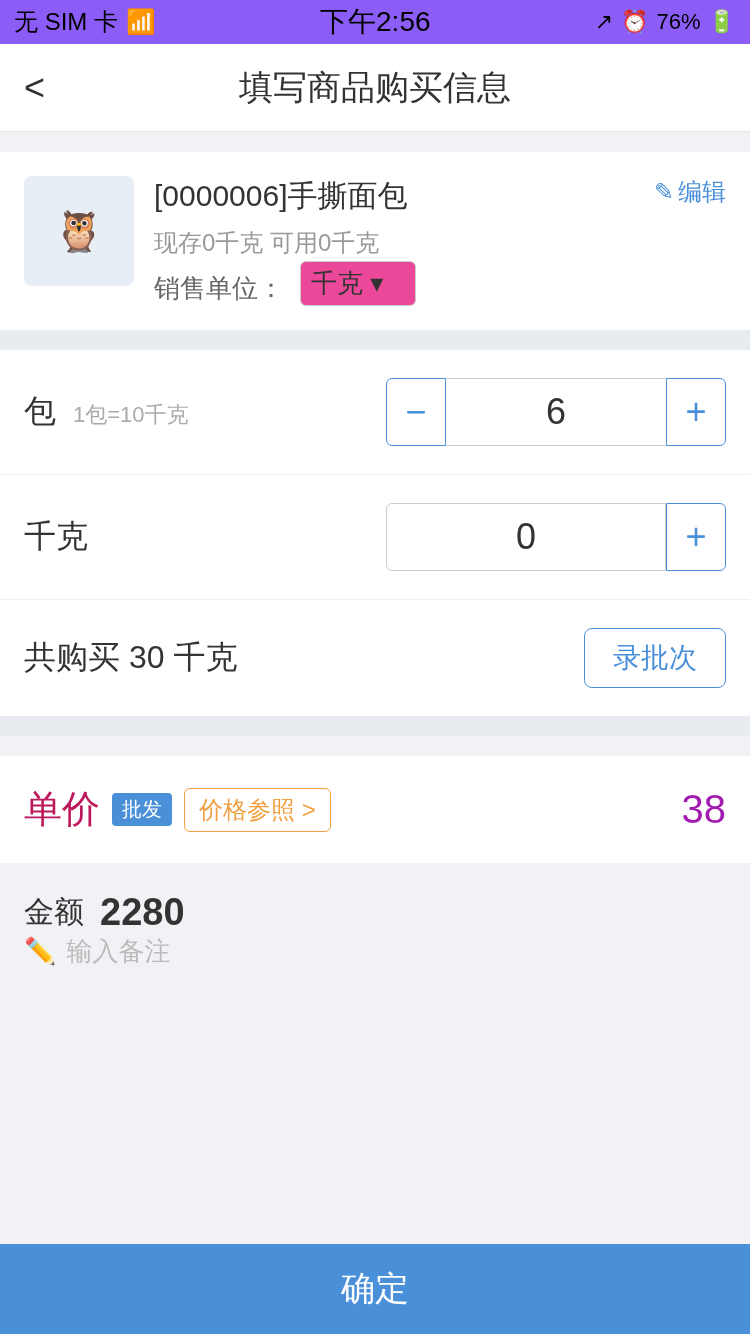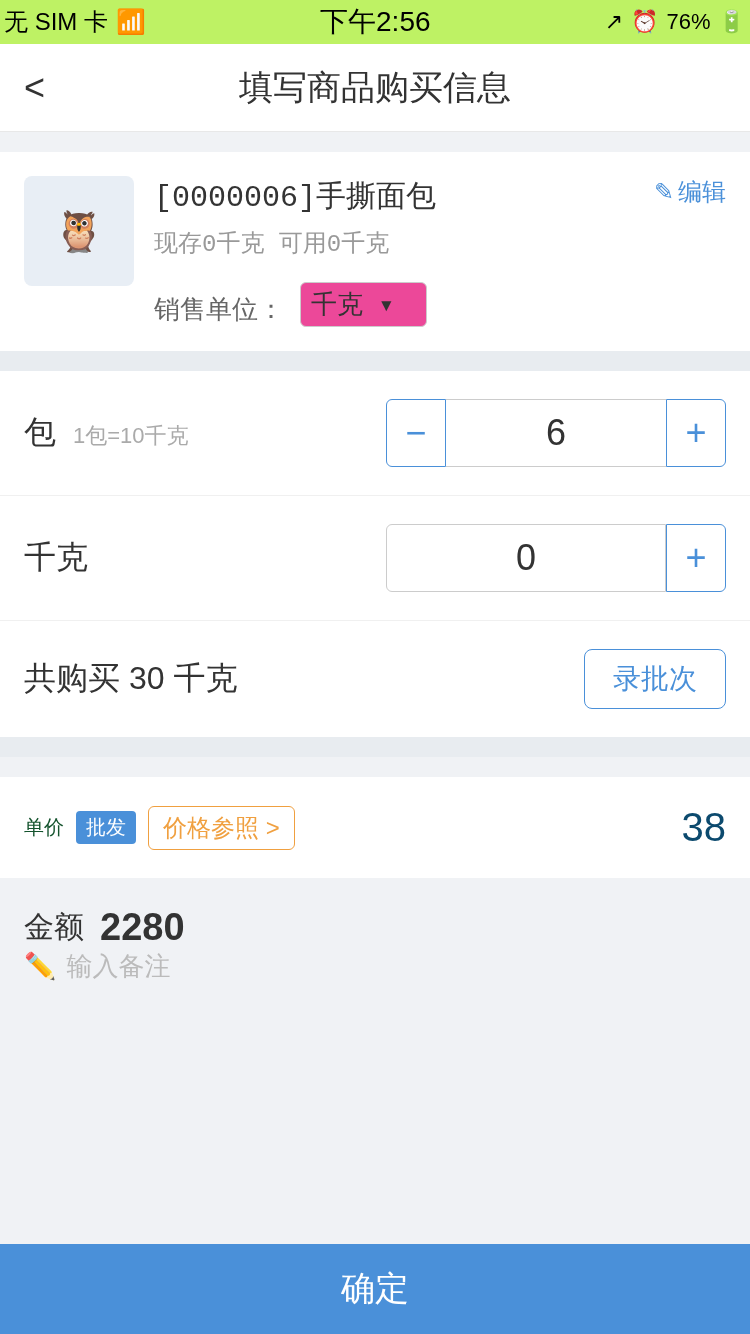--- a/index.html
+++ b/index.html
@@ -9,25 +9,25 @@
       min-height: 1334px;
       font-family: -apple-system, "PingFang SC", "Helvetica Neue", sans-serif;
       background: #f0f2f5;
       position: relative;
     }
 
     
     .status-bar {
       width: 750px;
       height: 44px;
-      background: #bef264;
+      background: #8b5cf6;
       display: flex;
       align-items: center;
       justify-content: space-between;
-      padding: 0 4px;
+      padding: 0 14px;
       font-size: 24px;
       color: #000;
     }
     .status-left { display: flex; align-items: center; gap: 8px; font-size: 24px; }
     .status-center { font-size: 28px; font-weight: 500; }
     .status-right { display: flex; align-items: center; gap: 8px; font-size: 22px; }
 
     
     .nav-bar {
       width: 750px;
@@ -69,31 +69,31 @@
       border-radius: 8px;
       display: flex;
       align-items: center;
       justify-content: center;
       flex-shrink: 0;
     }
     .owl-icon {
       font-size: 40px;
       color: #7a9cc0;
     }
-    .product-info { flex: 1; font-family: Liberation Mono, monospace; }
+    .product-info { flex: 1; }
     .product-code-name {
       font-size: 30px;
       color: #333;
       font-weight: 500;
       margin-bottom: 10px;
     }
     .product-stock {
       font-size: 24px;
       color: #999;
-      margin-bottom: 23px;
+      margin-bottom: 2px;
     }
     .product-unit-row {
       display: flex;
       align-items: flex-end;
       gap: 16px;
       font-size: 26px;
       color: #666;
     }
     .unit-dropdown {
       border: 1px solid #ccc;
@@ -226,22 +226,22 @@
       display: flex;
       align-items: center;
       justify-content: space-between;
     }
     .price-label-row {
       display: flex;
       align-items: center;
       gap: 12px;
     }
     .price-label {
-      font-size: 20px;
-      color: #14532d;
+      font-size: 38px;
+      color: #be185d;
     }
     .batch-tag {
       background: #4a90d9;
       color: #fff;
       font-size: 20px;
       padding: 3px 10px;
       border-radius: 4px;
     }
     .price-ref-btn {
       border: 1px solid #f0a040;
@@ -249,21 +249,21 @@
       padding: 5px 14px;
       font-size: 24px;
       color: #f0a040;
       display: flex;
       align-items: center;
       gap: 4px;
       cursor: pointer;
     }
     .price-value {
       font-size: 40px;
-      color: #0c4a6e;
+      color: #a21caf;
       font-weight: 500;
     }
 
     
     .amount-section {
       background: #f0f2f5;
       padding: 28px 24px 12px;
     }
     .amount-row {
       display: flex;

